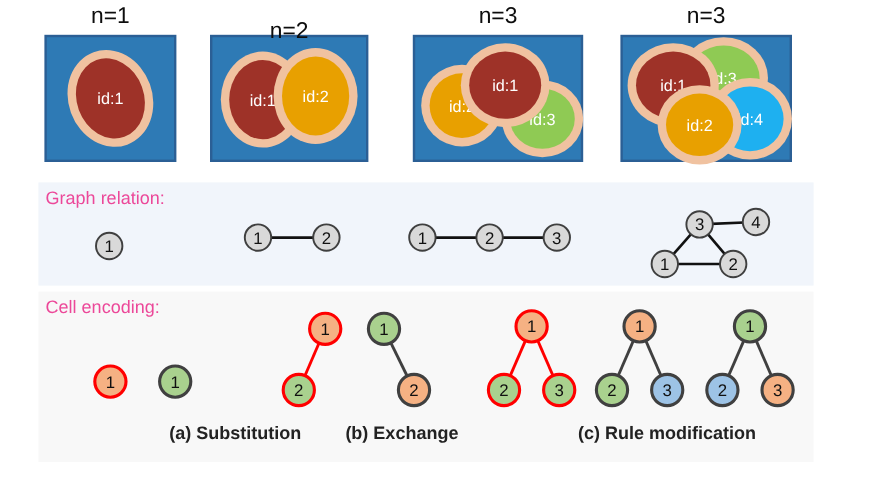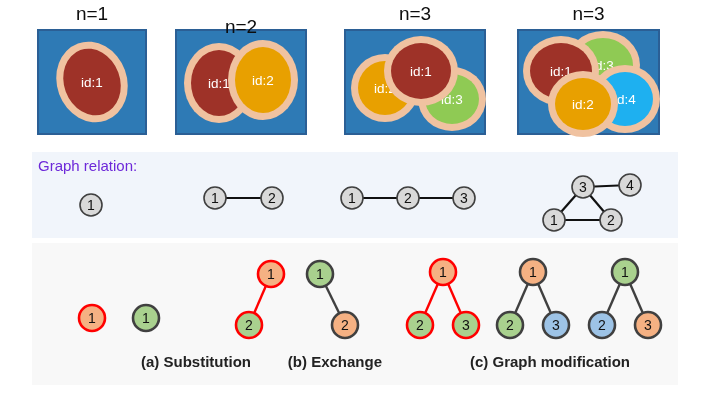--- a/index.html
+++ b/index.html
@@ -10,21 +10,21 @@
     overflow:hidden;
     position:relative;
   }
   #root{position:absolute;left:0;top:0;width:728px;height:409px;}
   .abs{position:absolute;}
   .col-title{
     font-size:19px;color:#0d0d0d;text-align:center;
     font-family:"Liberation Sans","DejaVu Sans",sans-serif;
   }
   .band-label{
-    font-size:15px;color:#6d28d9;white-space:nowrap;
+    font-size:15px;color:#ec4899;white-space:nowrap;
   }
   .caption{
     font-size:15px;font-weight:bold;color:#222222;
     text-align:right;white-space:nowrap;
   }
   svg{display:block;}
   text{font-family:"Liberation Sans","DejaVu Sans",sans-serif;}
   .idlabel{fill:#ffffff;font-size:13.5px;}
   .gnum{fill:#111111;font-size:14px;}
   .cnum{fill:#111111;font-size:14px;}
@@ -141,20 +141,21 @@
         <circle cx="630" cy="185" r="11" fill="#d9d9d9" stroke="#3f3f3f" stroke-width="1.6"></circle>
         <text x="630" y="190" text-anchor="middle" class="gnum">4</text>
         <circle cx="554" cy="220" r="11" fill="#d9d9d9" stroke="#3f3f3f" stroke-width="1.6"></circle>
         <text x="554" y="225" text-anchor="middle" class="gnum">1</text>
         <circle cx="611" cy="220" r="11" fill="#d9d9d9" stroke="#3f3f3f" stroke-width="1.6"></circle>
         <text x="611" y="225" text-anchor="middle" class="gnum">2</text>
       </g>
     </svg>
 
   <div class="abs" style="left:32px;top:243px;width:646px;height:142px;background:#f8f8f8;"></div>
+  <div class="abs band-label" style="left:38px;top:248px;">Cell encoding:</div>
   <svg class="abs" id="enc-svg" width="728" height="409" style="left:0;top:0;pointer-events:none;">
       <g>
         <g>
           <circle cx="92" cy="318" r="13" fill="#f5b183" stroke="#ff0000" stroke-width="2.6"></circle>
           <text x="92" y="323" text-anchor="middle" class="cnum">1</text>
         </g>
         <g>
           <circle cx="146" cy="318" r="13" fill="#a9d18e" stroke="#404040" stroke-width="2.6"></circle>
           <text x="146" y="323" text-anchor="middle" class="cnum">1</text>
         </g>
@@ -204,16 +205,16 @@
           <circle cx="602" cy="325" r="13" fill="#9dc3e6" stroke="#404040" stroke-width="2.6"></circle>
           <text x="602" y="330" text-anchor="middle" class="cnum">2</text>
           <circle cx="648" cy="325" r="13" fill="#f5b183" stroke="#404040" stroke-width="2.6"></circle>
           <text x="648" y="330" text-anchor="middle" class="cnum">3</text>
         </g>
       </g>
     </svg>
   <div id="captions">
       <div class="abs caption" style="left: 31px; top: 353px; width: 220px;">(a) Substitution</div>
       <div class="abs caption" style="left: 162px; top: 353px; width: 220px;">(b) Exchange</div>
-      <div class="abs caption" style="left: 410px; top: 353px; width: 220px;">(c) Graph modification</div>
+      <div class="abs caption" style="left: 410px; top: 353px; width: 220px;">(c) Rule modification</div>
     </div>
 
 </div>
 
 </body></html>

